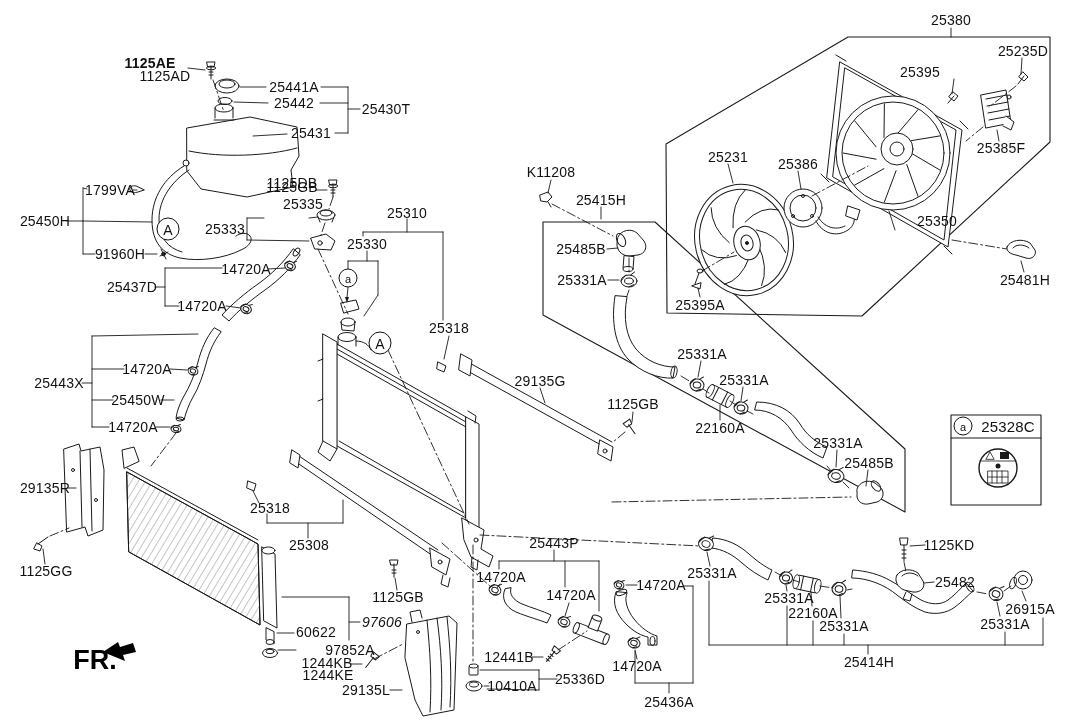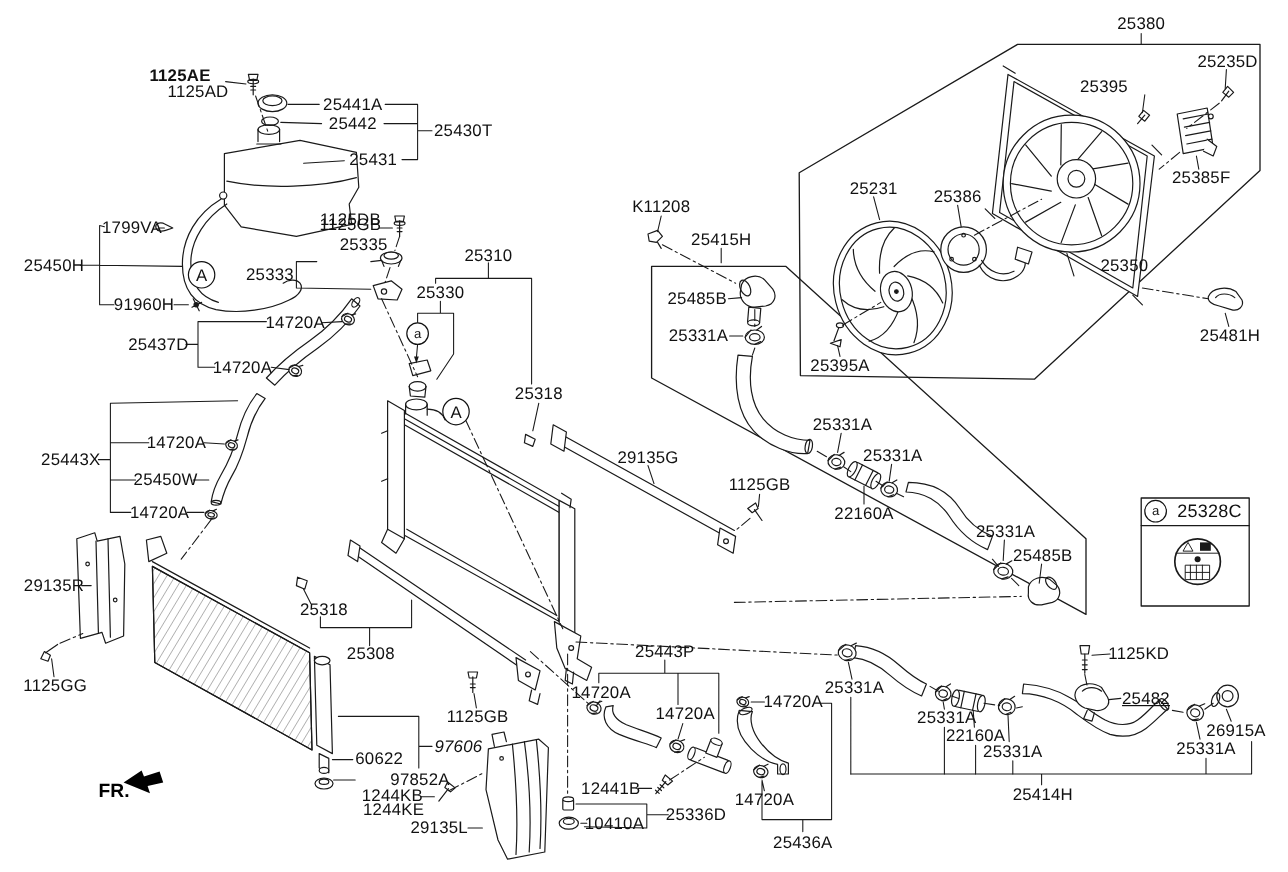--- a/index.html
+++ b/index.html
@@ -5,21 +5,21 @@
   html,body { margin:0; padding:0; background:#fff; }
   .stage { position:relative; width:1073px; height:727px; background:#ffffff; overflow:hidden;
            font-family:"Liberation Sans", sans-serif; }
   .stage svg { position:absolute; left:0; top:0; }
   #label-layer { position:absolute; left:0; top:0; width:100%; height:100%; }
   .part-label { position:absolute; transform:translate(-50%,-50%); font-size:14px; line-height:13px;
                 color:#111; white-space:nowrap; letter-spacing:.2px; }
   .callout { position:absolute; transform:translate(-50%,-50%); border:1.5px solid #111;
              border-radius:50%; background:#fff; display:flex; align-items:center; justify-content:center;
              color:#111; font-family:"Liberation Sans", sans-serif; }
-  .fr { position:absolute; transform:translate(-50%,-50%); font-weight:bold; font-size:16px; color:#000; }
+  .fr { position:absolute; transform:translate(-50%,-50%); font-weight:bold; font-size:27px; color:#000; }
   .ref-code { font-size:15px; }
 </style>
 </head>
 <body>
 
 <div class="stage">
 
 <svg width="1073" height="727" viewBox="0 0 1073 727" stroke="#1a1a1a" fill="none" stroke-width="1" stroke-linecap="round" stroke-linejoin="round">
   <defs>
     <pattern id="hatch" width="6" height="6" patternUnits="userSpaceOnUse" patternTransform="rotate(31)">
@@ -529,21 +529,21 @@
       <div class="part-label" style="left: 509px; top: 657px;">12441B</div>
       <div class="part-label" style="left: 580px; top: 679px;">25336D</div>
       <div class="part-label" style="left: 512px; top: 686px;">10410A</div>
       <div class="part-label" style="left: 637px; top: 666px;">14720A</div>
       <div class="part-label" style="left: 669px; top: 702px;">25436A</div>
       <div class="part-label" style="left: 712px; top: 573px;">25331A</div>
       <div class="part-label" style="left: 789px; top: 598px;">25331A</div>
       <div class="part-label" style="left: 813px; top: 613px;">22160A</div>
       <div class="part-label" style="left: 844px; top: 626px;">25331A</div>
       <div class="part-label" style="left: 949px; top: 545px;">1125KD</div>
-      <div class="part-label" style="left: 955px; top: 582px; text-decoration: underline;">25482</div>
+      <div class="part-label" style="left: 955px; top: 582px;">25482</div>
       <div class="part-label" style="left: 1030px; top: 609px;">26915A</div>
       <div class="part-label" style="left: 1005px; top: 624px;">25331A</div>
       <div class="part-label" style="left: 869px; top: 662px;">25414H</div>
       <div class="callout" style="left: 168px; top: 229px; width: 21px; height: 21px; font-size: 14px;">A</div>
       <div class="callout" style="left: 348px; top: 278px; width: 17px; height: 17px; font-size: 11px;">a</div>
       <div class="callout" style="left: 380px; top: 343px; width: 21px; height: 21px; font-size: 14px;">A</div>
       <div class="callout" style="left: 963px; top: 426px; width: 17px; height: 17px; font-size: 11px;">a</div>
     </div>
 
 <div class="part-label ref-code" style="left:1008px;top:426px">25328C</div>

